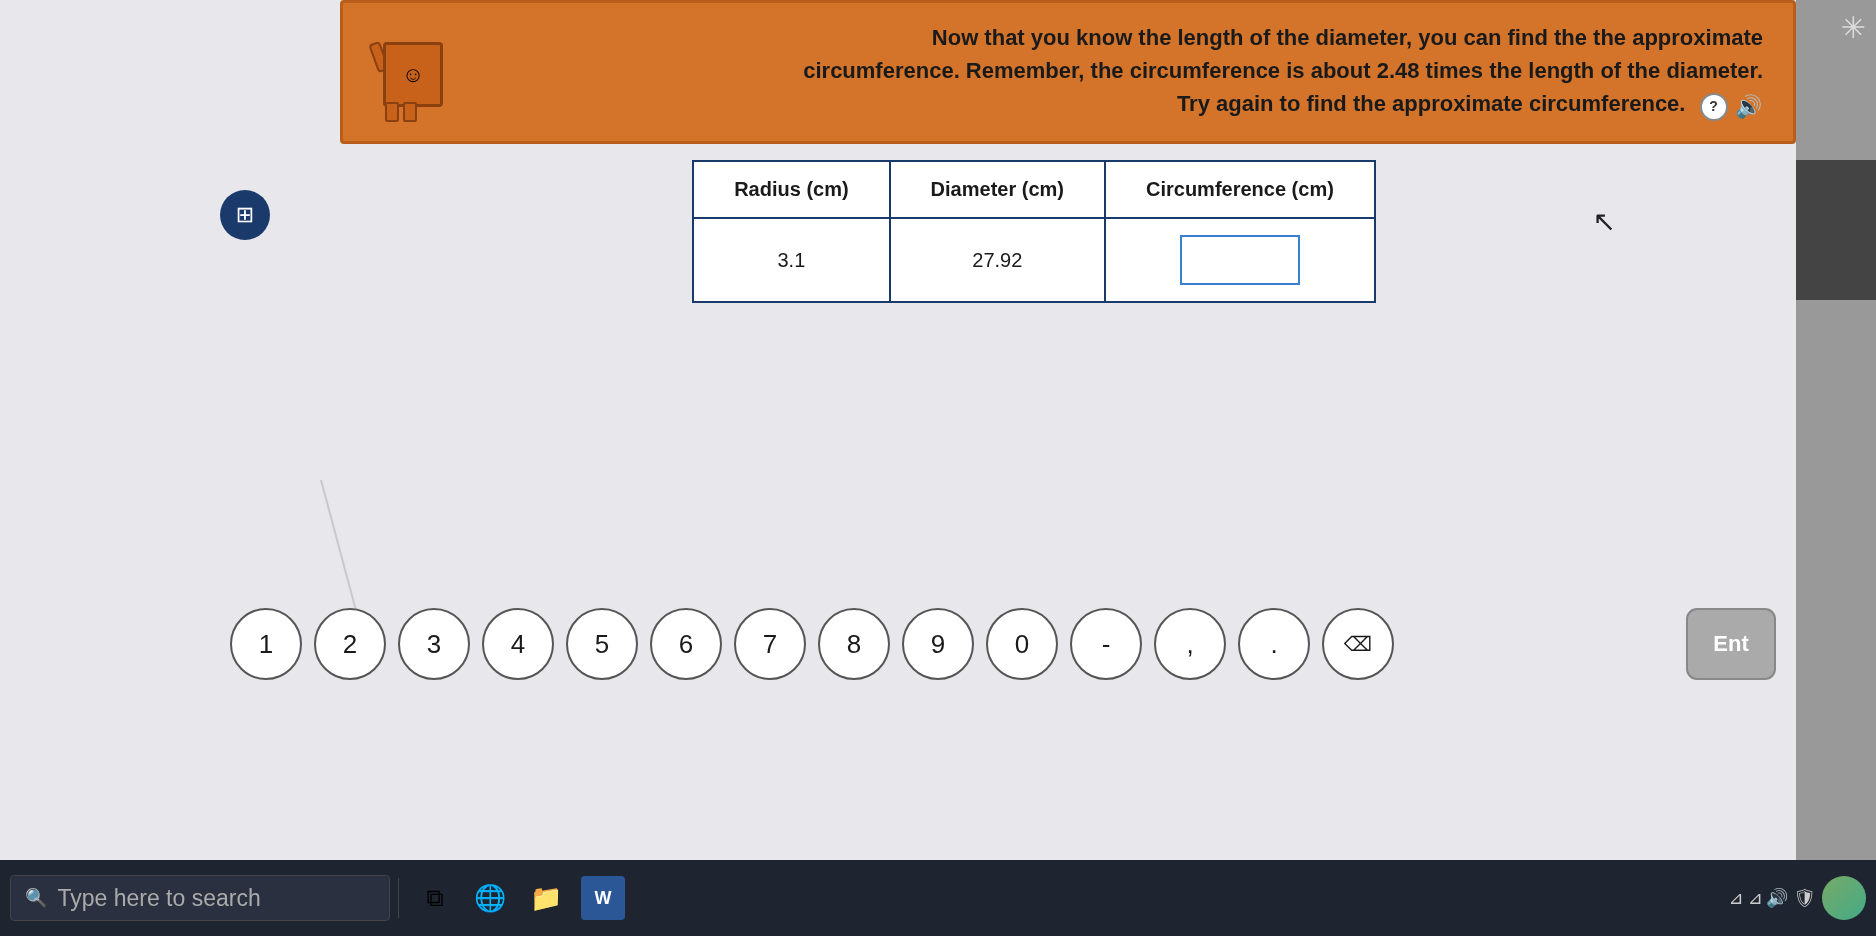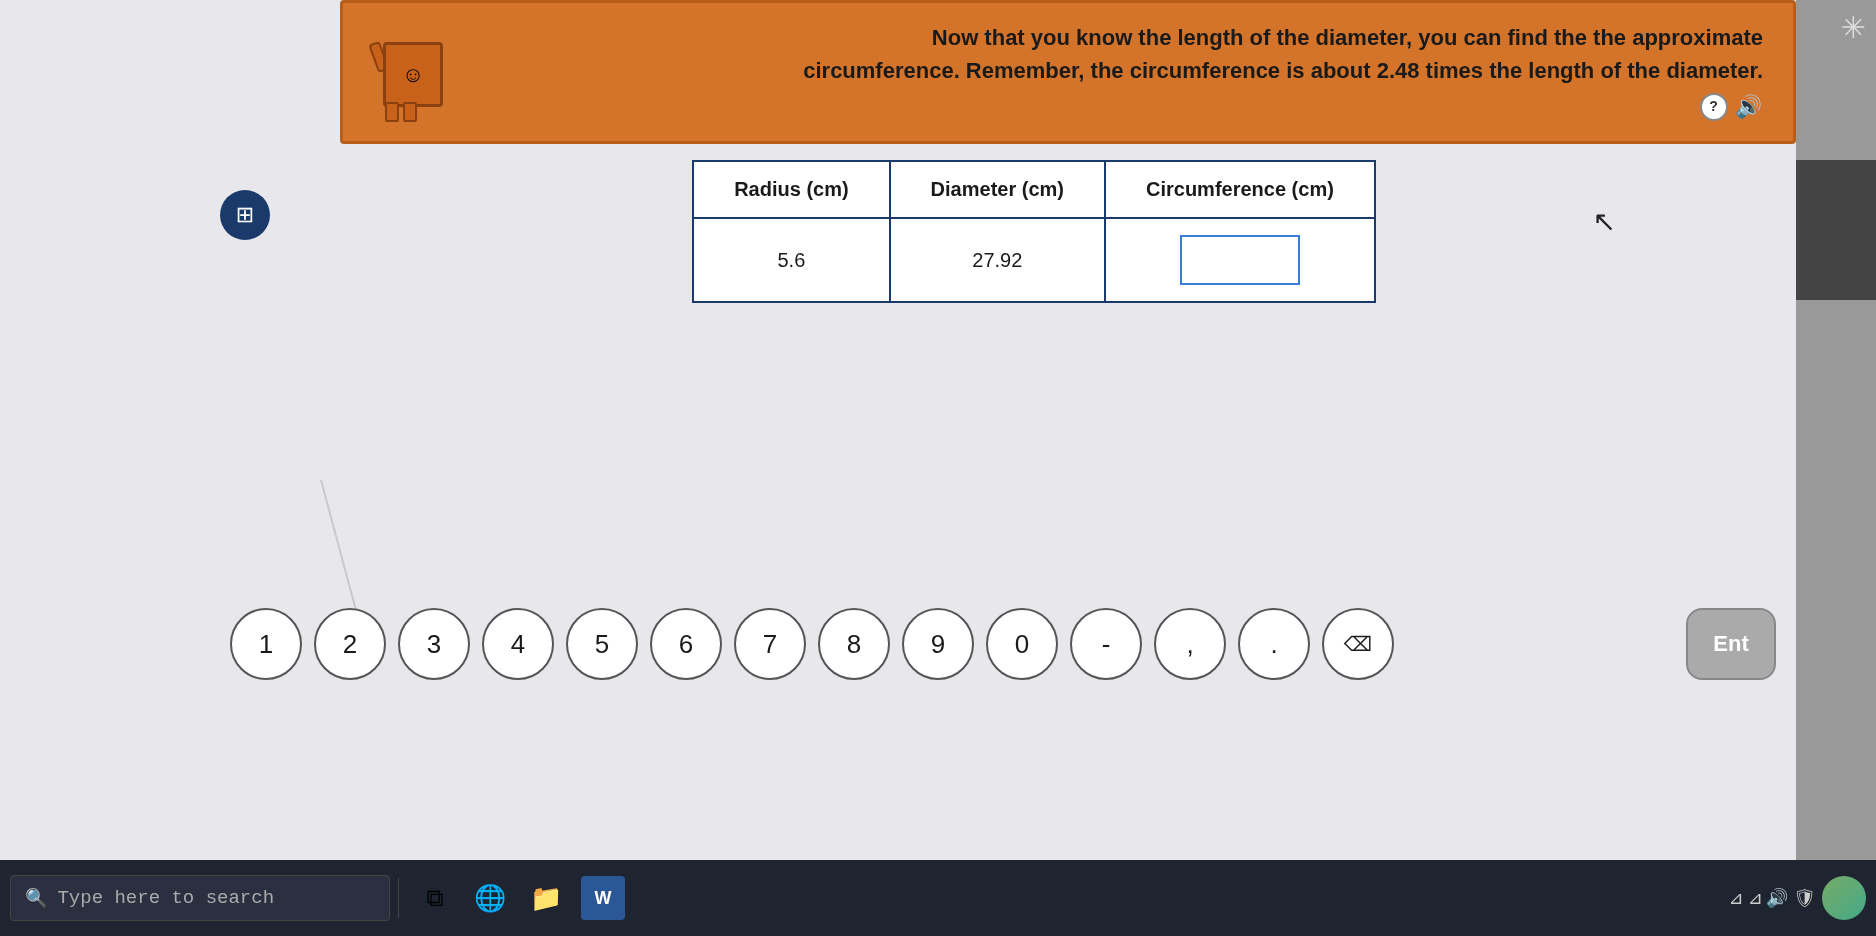--- a/index.html
+++ b/index.html
@@ -238,21 +238,21 @@
       font-weight: 500;
       display: flex;
       align-items: center;
       justify-content: center;
       cursor: pointer;
       color: #1a1a1a;
       flex-shrink: 0;
     }
 
     .enter-btn {
-      border-radius: 16px;
+      border-radius: 11px;
       width: 90px;
       height: 72px;
       background: #aaa;
       border: 2px solid #888;
       font-size: 22px;
       font-weight: 600;
       color: white;
       display: flex;
       align-items: center;
       justify-content: center;
@@ -300,22 +300,21 @@
       gap: 10px;
     }
 
     .taskbar-search-icon {
       color: #aaa;
       font-size: 18px;
     }
 
     .taskbar-search-text {
       color: #aaa;
-      font-size: 19px;
-      font-family: Liberation Mono, monospace;
+      font-size: 23px;
     }
 
     .taskbar-divider {
       width: 1px;
       height: 40px;
       background: #444;
       margin: 0 8px;
     }
 
     .taskbar-btn {
@@ -414,20 +413,21 @@
       <div class="mascot-body">
         <span class="mascot-face">☺</span>
       </div>
       <div class="mascot-leg left"></div>
       <div class="mascot-leg right"></div>
     </div>
 
     <div class="instruction-text">
       <span>Now that you know the length of the diameter, you can find the the approximate</span><br>
       <span>circumference. Remember, the circumference is about 2.48 times the length of the diameter.</span><br>
+      <span>Try again to find the approximate circumference.</span>
       <span class="instruction-icons">
         <span class="hint-icon">?</span>
         <span class="audio-icon">🔊</span>
       </span>
     </div>
   </div>
 
   <div class="calc-icon">
     <span>⊞</span>
   </div>
@@ -436,21 +436,21 @@
     <table class="data-table">
       <thead>
         <tr>
           <th>Radius (cm)</th>
           <th>Diameter (cm)</th>
           <th>Circumference (cm)</th>
         </tr>
       </thead>
       <tbody>
         <tr>
-          <td>5.6</td>
+          <td>3.1</td>
           <td>27.92</td>
           <td>
             <input class="input-cell" type="text" value="" style="">
           </td>
         </tr>
       </tbody>
     </table>
   </div>
 
   <div class="cursor">↖</div>

